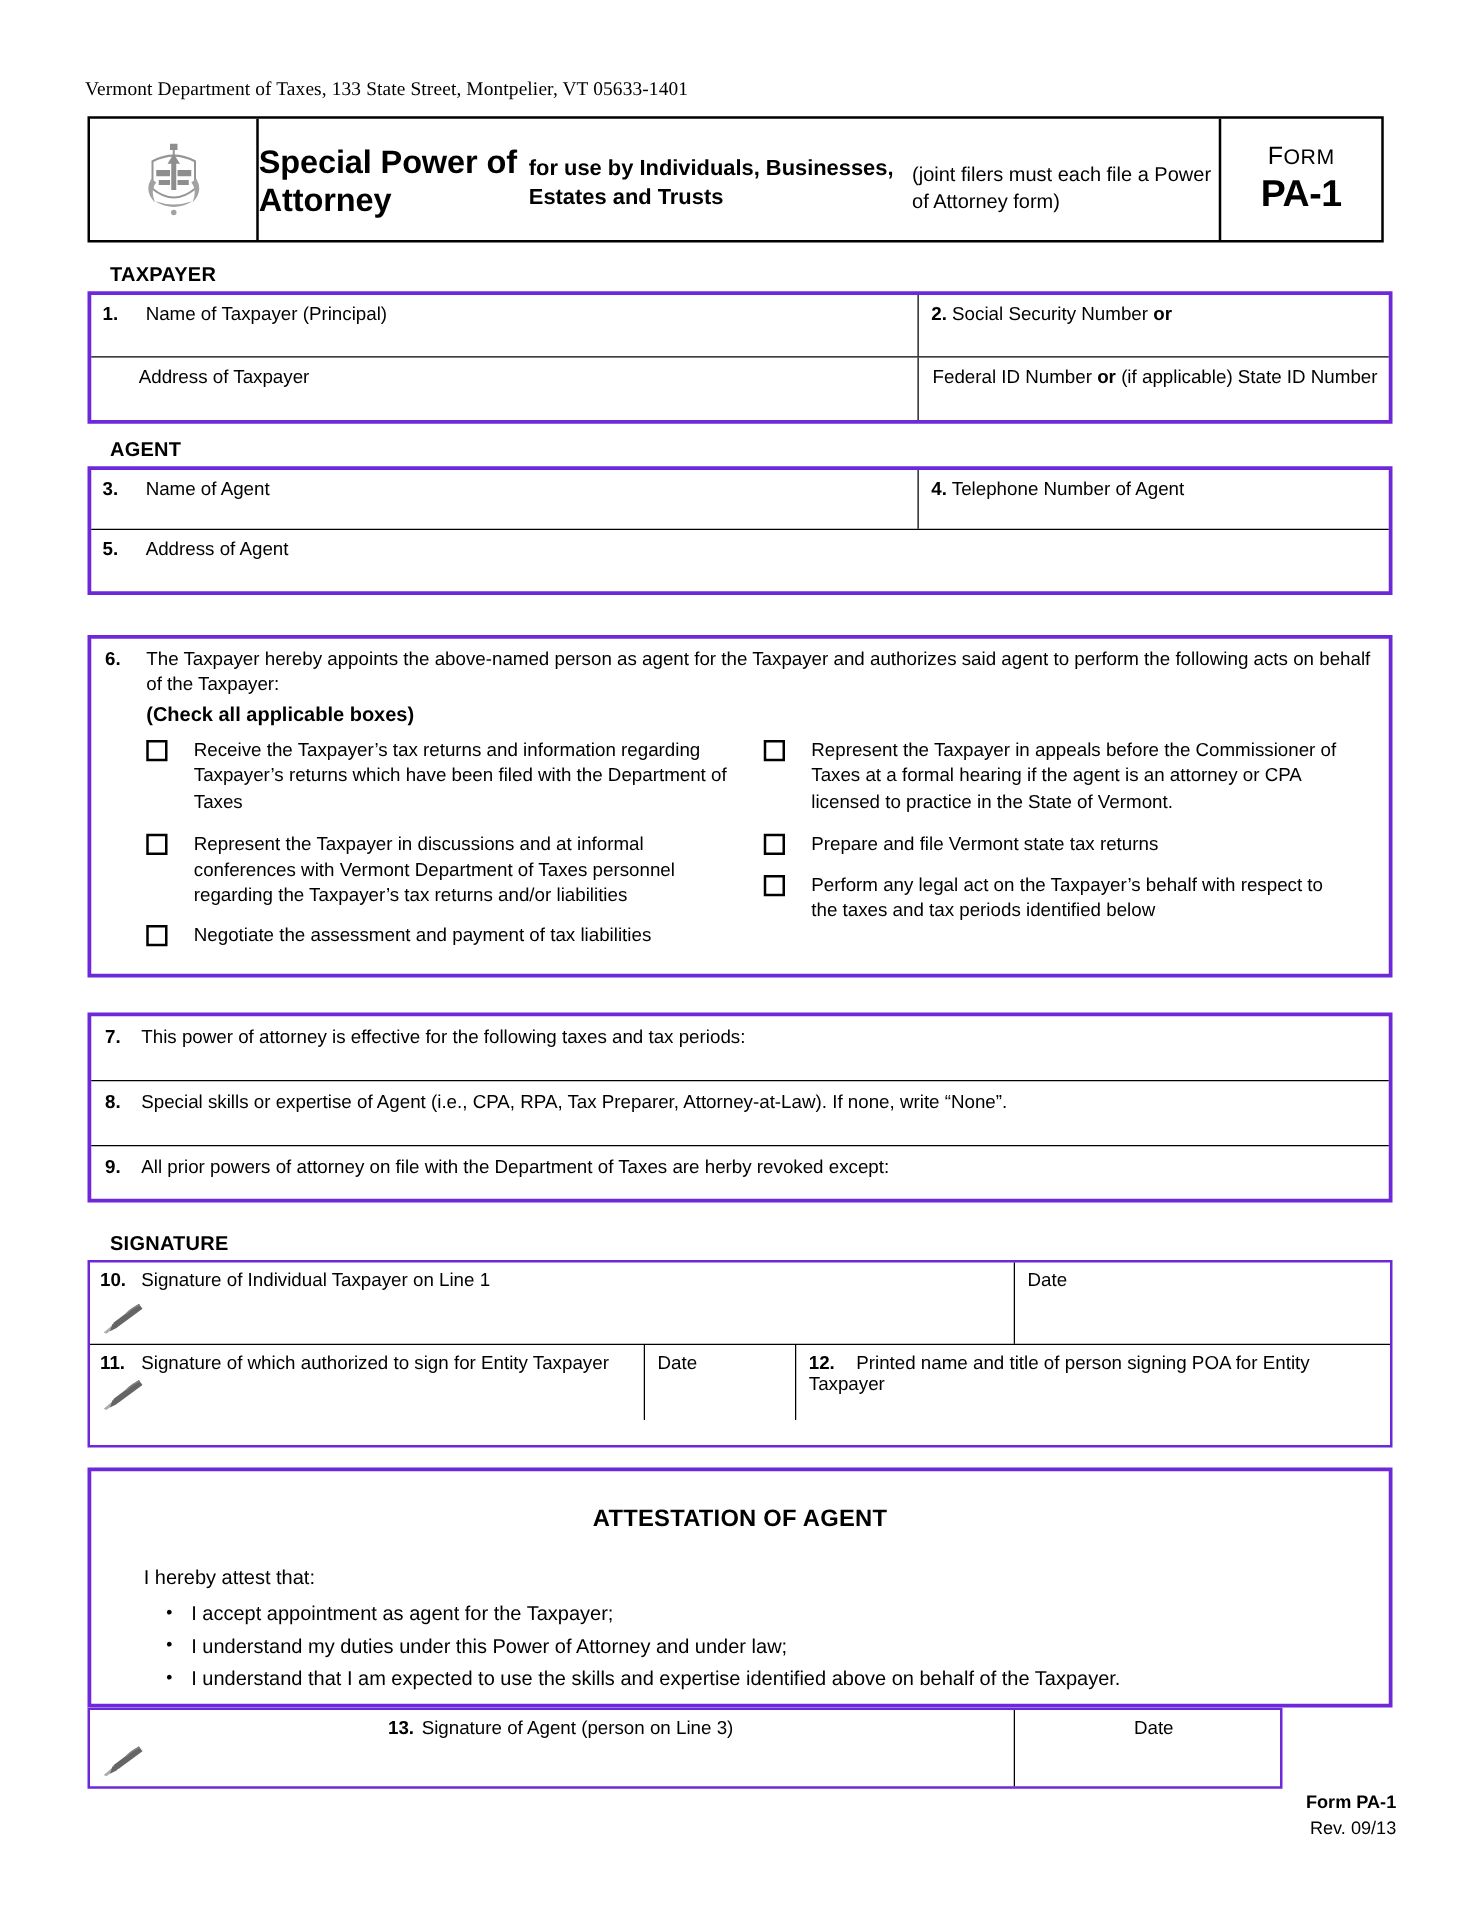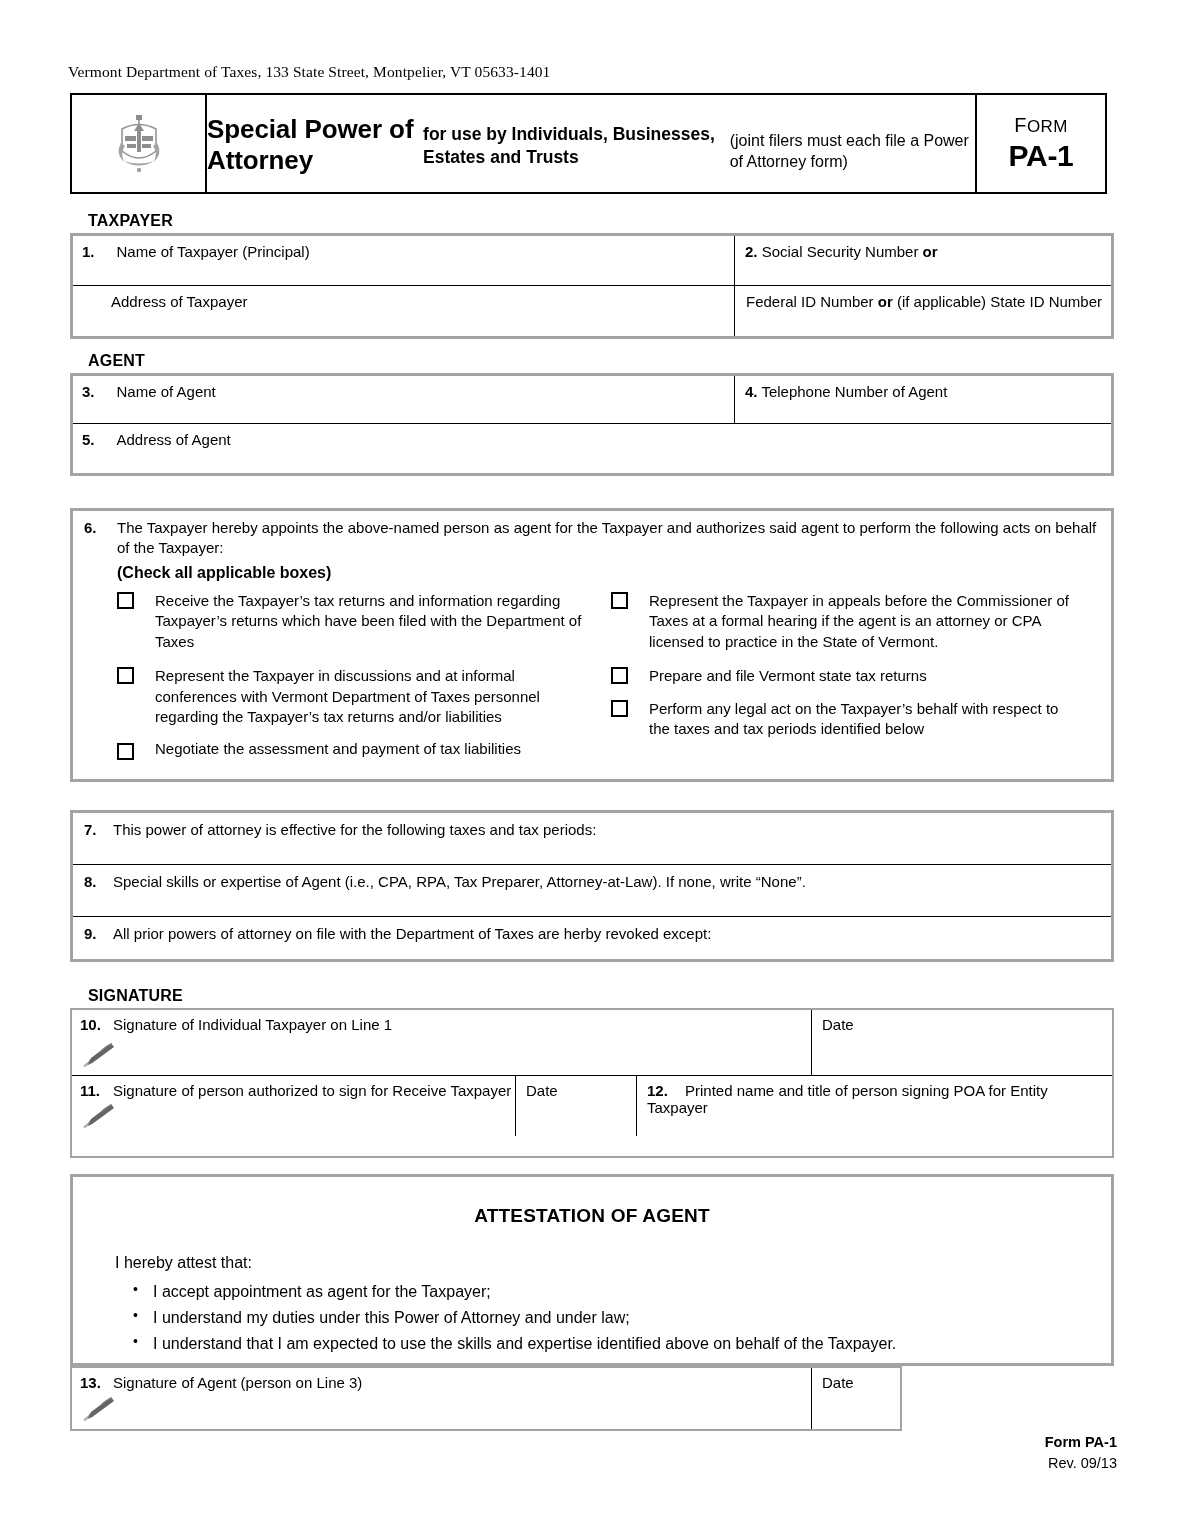--- a/index.html
+++ b/index.html
@@ -105,21 +105,21 @@
 
   
   .sec-head {
     position: absolute;
     font-size: 16px;
     font-weight: bold;
     letter-spacing: .2px;
   }
   .box {
     position: absolute;
-    border: 3px solid #a3a3a3;
+    border: 3px solid #6d28d9;
     box-sizing: border-box;
     background: #fff;
   }
   .row {
     display: flex;
     box-sizing: border-box;
   }
   .cell {
     box-sizing: border-box;
     position: relative;
@@ -353,21 +353,21 @@
 
     <div class="cb-col left">
       <div class="cb-item">
         <span class="cb"></span>
         <span class="cb-txt">Receive the Taxpayer’s tax returns and information regarding Taxpayer’s returns which have been filed with the Department of Taxes</span>
       </div>
       <div class="cb-item" style="margin-top:14px;">
         <span class="cb"></span>
         <span class="cb-txt">Represent the Taxpayer in discussions and at informal conferences with Vermont Department of Taxes personnel regarding the Taxpayer’s tax returns and/or liabilities</span>
       </div>
-      <div class="cb-item" style="margin-top:8px;align-items:flex-end;">
+      <div class="cb-item" style="margin-top:8px;">
         <span class="cb"></span>
         <span class="cb-txt">Negotiate the assessment and payment of tax liabilities</span>
       </div>
     </div>
 
     <div class="cb-col right">
       <div class="cb-item">
         <span class="cb"></span>
         <span class="cb-txt">Represent the Taxpayer in appeals before the Commissioner of Taxes at a formal hearing if the agent is an attorney or CPA licensed to practice in the State of Vermont.</span>
       </div>
@@ -409,21 +409,21 @@
             <path d="M20 10 Q26 4 31 3" stroke="#555" stroke-width="1.2" fill="none"></path>
           </svg>
         </span>
       </div>
       <div class="cell" style="flex:1;">
         <span class="sig-lbl" style="padding-left:10px;">Date</span>
       </div>
     </div>
     <div class="row" style="height:60px;">
       <div class="cell vdiv" style="width:444px;">
-        <span class="sig-lbl"><span class="n">11.</span><span>Signature of person authorized to sign for Receive Taxpayer</span></span>
+        <span class="sig-lbl"><span class="n">11.</span><span>Signature of which authorized to sign for Entity Taxpayer</span></span>
         <span class="pen">
           <svg width="34" height="26" viewBox="0 0 34 26" aria-hidden="true">
             <g fill="#2b2b2b">
               <path d="M30 2 L33 6 L14 20 L8 23 L10 17 Z"></path>
               <path d="M9 18 L13 21 L7 24 Z"></path>
               <path d="M2 25 L9 19 L11 21 L4 26 Z" opacity=".55"></path>
             </g>
             <path d="M20 10 Q26 4 31 3" stroke="#555" stroke-width="1.2" fill="none"></path>
           </svg>
         </span>
@@ -440,21 +440,21 @@
   <div class="box" style="left:70px; top:1174px; width:1044px; height:192px;">
     <div class="att-title">ATTESTATION OF AGENT</div>
     <div class="att-intro">I hereby attest that:</div>
     <ul class="att-list">
       <li>I accept appointment as agent for the Taxpayer;</li>
       <li>I understand my duties under this Power of Attorney and under law;</li>
       <li>I understand that I am expected to use the skills and expertise identified above on behalf of the Taxpayer.</li>
     </ul>
   </div>
 
-  <div class="box" style="left:70px; top:1366px; width:832px; height:65px; border-width:2px;">
+  <div class="box" style="left:70px; top:1366px; width:956px; height:65px; border-width:2px;text-align:center;">
     <div class="row" style="height:100%;">
       <div class="cell vdiv" style="width:740px; position:relative;">
         <span class="sig-lbl"><span class="n">13.</span><span>Signature of Agent (person on Line 3)</span></span>
         <span class="pen">
           <svg width="34" height="26" viewBox="0 0 34 26" aria-hidden="true">
             <g fill="#2b2b2b">
               <path d="M30 2 L33 6 L14 20 L8 23 L10 17 Z"></path>
               <path d="M9 18 L13 21 L7 24 Z"></path>
               <path d="M2 25 L9 19 L11 21 L4 26 Z" opacity=".55"></path>
             </g>

